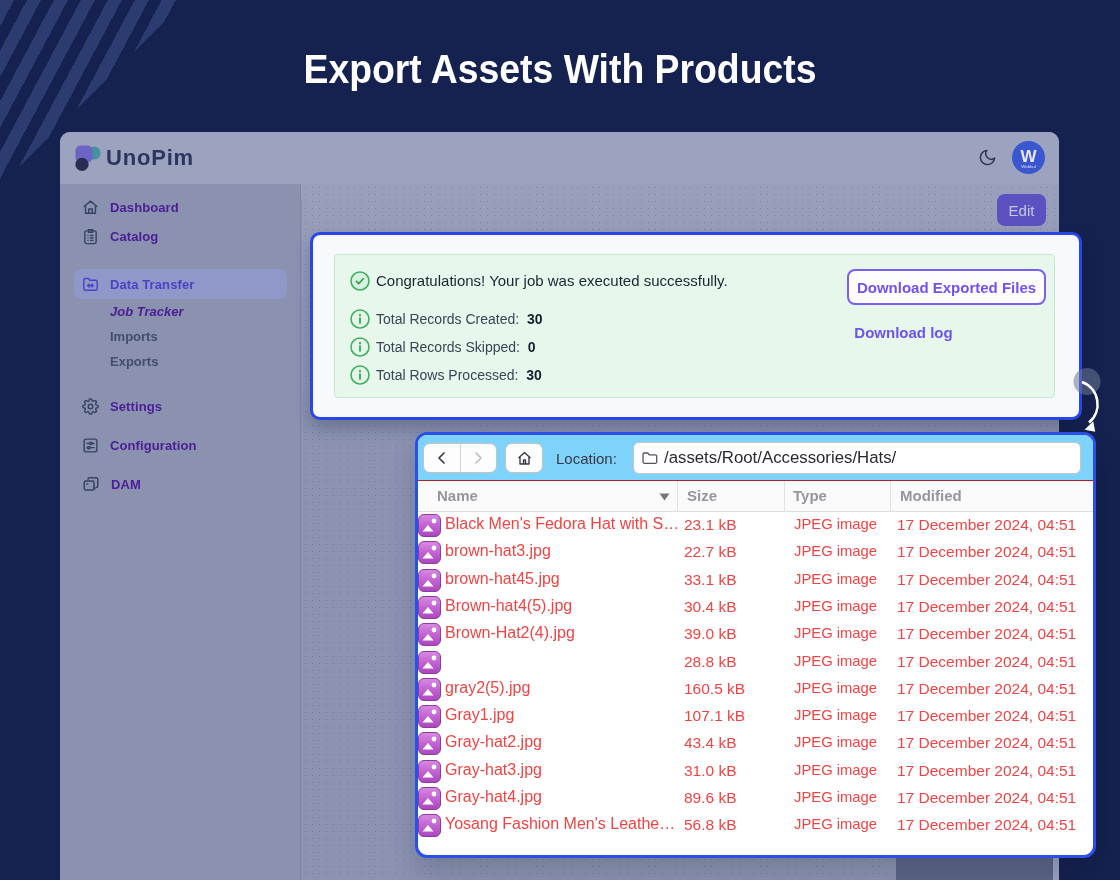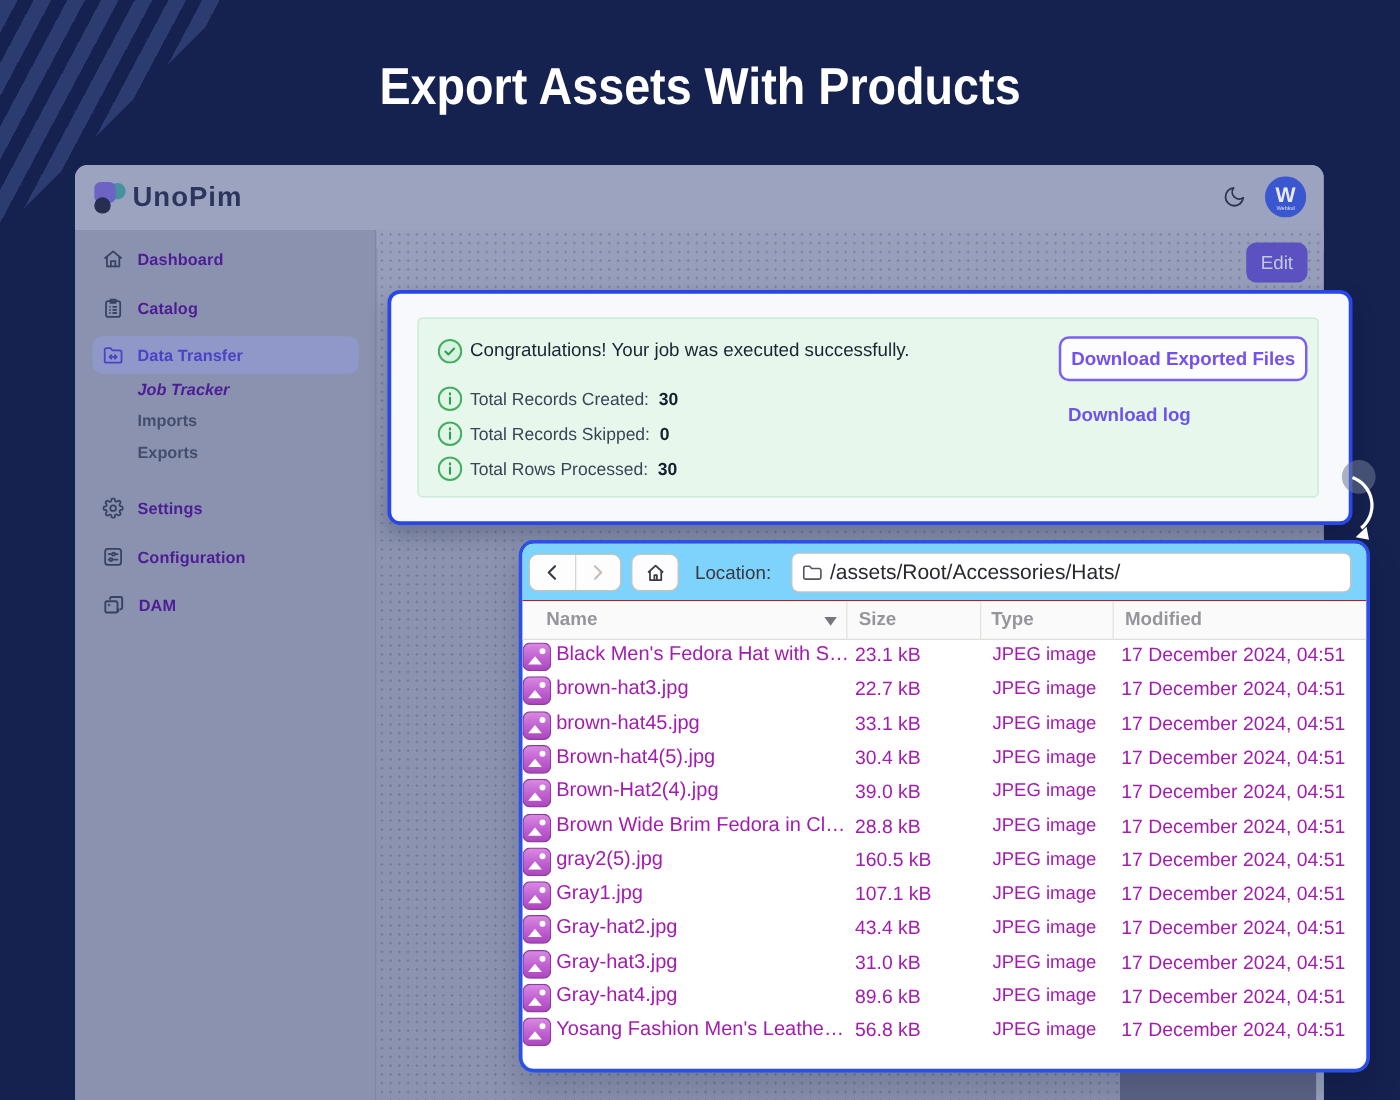--- a/index.html
+++ b/index.html
@@ -88,21 +88,21 @@
   .navgrp .half { flex:1; display:flex; align-items:center; justify-content:center; }
   .navgrp .half:first-child { border-right:1px solid #d8d4cf; }
   .homebtn { position:absolute; left:87px; top:8px; width:38px; height:30px; background:#fdfdfd; border:1px solid #c8c2bc; border-radius:7px; display:flex; align-items:center; justify-content:center; }
   .loclbl { position:absolute; left:138px; top:15px; font-size:15px; color:#3b3740; }
   .locentry { position:absolute; left:215px; top:7px; width:448px; height:32px; background:#ffffff; border:1px solid #c9c3be; border-radius:6px; display:flex; align-items:center; }
   .locentry svg { margin-left:8px; }
   .locentry .path { margin-left:6px; font-size:16.8px; font-weight:500; color:#2a2730; }
   .fm-head { position:absolute; left:0; top:46px; width:100%; height:31px; background:#fbfafa; border-bottom:1px solid #e0deda; color:#97959c; font-weight:700; font-size:15px; }
   .col-sep { position:absolute; top:46px; height:31px; width:1px; background:#e4e2df; }
   .fm-rows { position:absolute; left:0; top:77px; width:100%; }
-  .frow { position:absolute; left:0; width:100%; height:27.3px; font-size:15.5px; color:#a21caf; }
+  .frow { position:absolute; left:0; width:100%; height:27.3px; font-size:15.5px; color:#ef4444; }
   .frow .nm { position:absolute; left:27px; top:3px; white-space:nowrap; font-size:16px; max-width:235px; overflow:hidden; text-overflow:ellipsis; }
   .frow .sz { position:absolute; left:266px; top:4px; }
   .frow .tp { position:absolute; left:376px; top:4px; font-size:14.8px; }
   .frow .md { position:absolute; left:479px; top:4px; }
   .ficon { position:absolute; left:0px; top:2px; }
 </style>
 </head>
 <body>
   <div class="stripes"></div>
   <h1 class="title">Export Assets With Products</h1>
@@ -129,21 +129,21 @@
       </div>
     </div>
     <div class="sidebar">
       <div class="nav-item" style="top:8px">
         <svg width="17" height="17" viewBox="0 0 24 24" fill="none" stroke="#3a4263" stroke-width="2" stroke-linecap="round" stroke-linejoin="round">
           <path d="M3 10.5 L12 3 l9 7.5 M5 9 v11 h14 V9"></path>
           <path d="M9.5 20 v-6 h5 v6"></path>
         </svg>
         <span class="lbl">Dashboard</span>
       </div>
-      <div class="nav-item" style="top:47px">
+      <div class="nav-item" style="top:37px">
         <svg width="17" height="17" viewBox="0 0 24 24" fill="none" stroke="#3a4263" stroke-width="2" stroke-linecap="round" stroke-linejoin="round">
           <rect x="4" y="4" width="16" height="18" rx="2.5"></rect>
           <path d="M9 2.5 h6 v3.5 h-6 z"></path>
           <path d="M8.5 10.5 h0.01 M12 10.5 h3.5 M8.5 14 h0.01 M12 14 h3.5 M8.5 17.5 h0.01 M12 17.5 h3.5"></path>
         </svg>
         <span class="lbl">Catalog</span>
       </div>
       <div class="nav-item sel" style="top:85px">
         <svg width="17" height="17" viewBox="0 0 24 24" fill="none" stroke="#4b43c5" stroke-width="2" stroke-linecap="round" stroke-linejoin="round">
           <path d="M2.5 7 V5.5 a2 2 0 0 1 2-2 h4.5 l2 2.5 h8.5 a2 2 0 0 1 2 2 V18 a2 2 0 0 1-2 2 h-15 a2 2 0 0 1-2-2 z"></path>
@@ -326,21 +326,20 @@
         <span class="sz">39.0 kB</span>
         <span class="tp">JPEG image</span>
         <span class="md">17 December 2024, 04:51</span>
       </div>
       <div class="frow" style="top:136.5px">
         <svg class="ficon" width="23" height="23" viewBox="0 0 23 23">
           <rect x="0.5" y="0.5" width="22" height="22" rx="5.5" fill="url(#pg)" stroke="#8c3b9e" stroke-width="1"></rect>
           <circle cx="16" cy="7" r="2.4" fill="#ffffff"></circle>
           <path d="M4.5 17.5 L10 11 L15.5 17.5 Z" fill="#ffffff"></path>
         </svg>
-        <span class="nm">Brown Wide Brim Fedora in Cl…</span>
         <span class="sz">28.8 kB</span>
         <span class="tp">JPEG image</span>
         <span class="md">17 December 2024, 04:51</span>
       </div>
       <div class="frow" style="top:163.8px">
         <svg class="ficon" width="23" height="23" viewBox="0 0 23 23">
           <rect x="0.5" y="0.5" width="22" height="22" rx="5.5" fill="url(#pg)" stroke="#8c3b9e" stroke-width="1"></rect>
           <circle cx="16" cy="7" r="2.4" fill="#ffffff"></circle>
           <path d="M4.5 17.5 L10 11 L15.5 17.5 Z" fill="#ffffff"></path>
         </svg>

